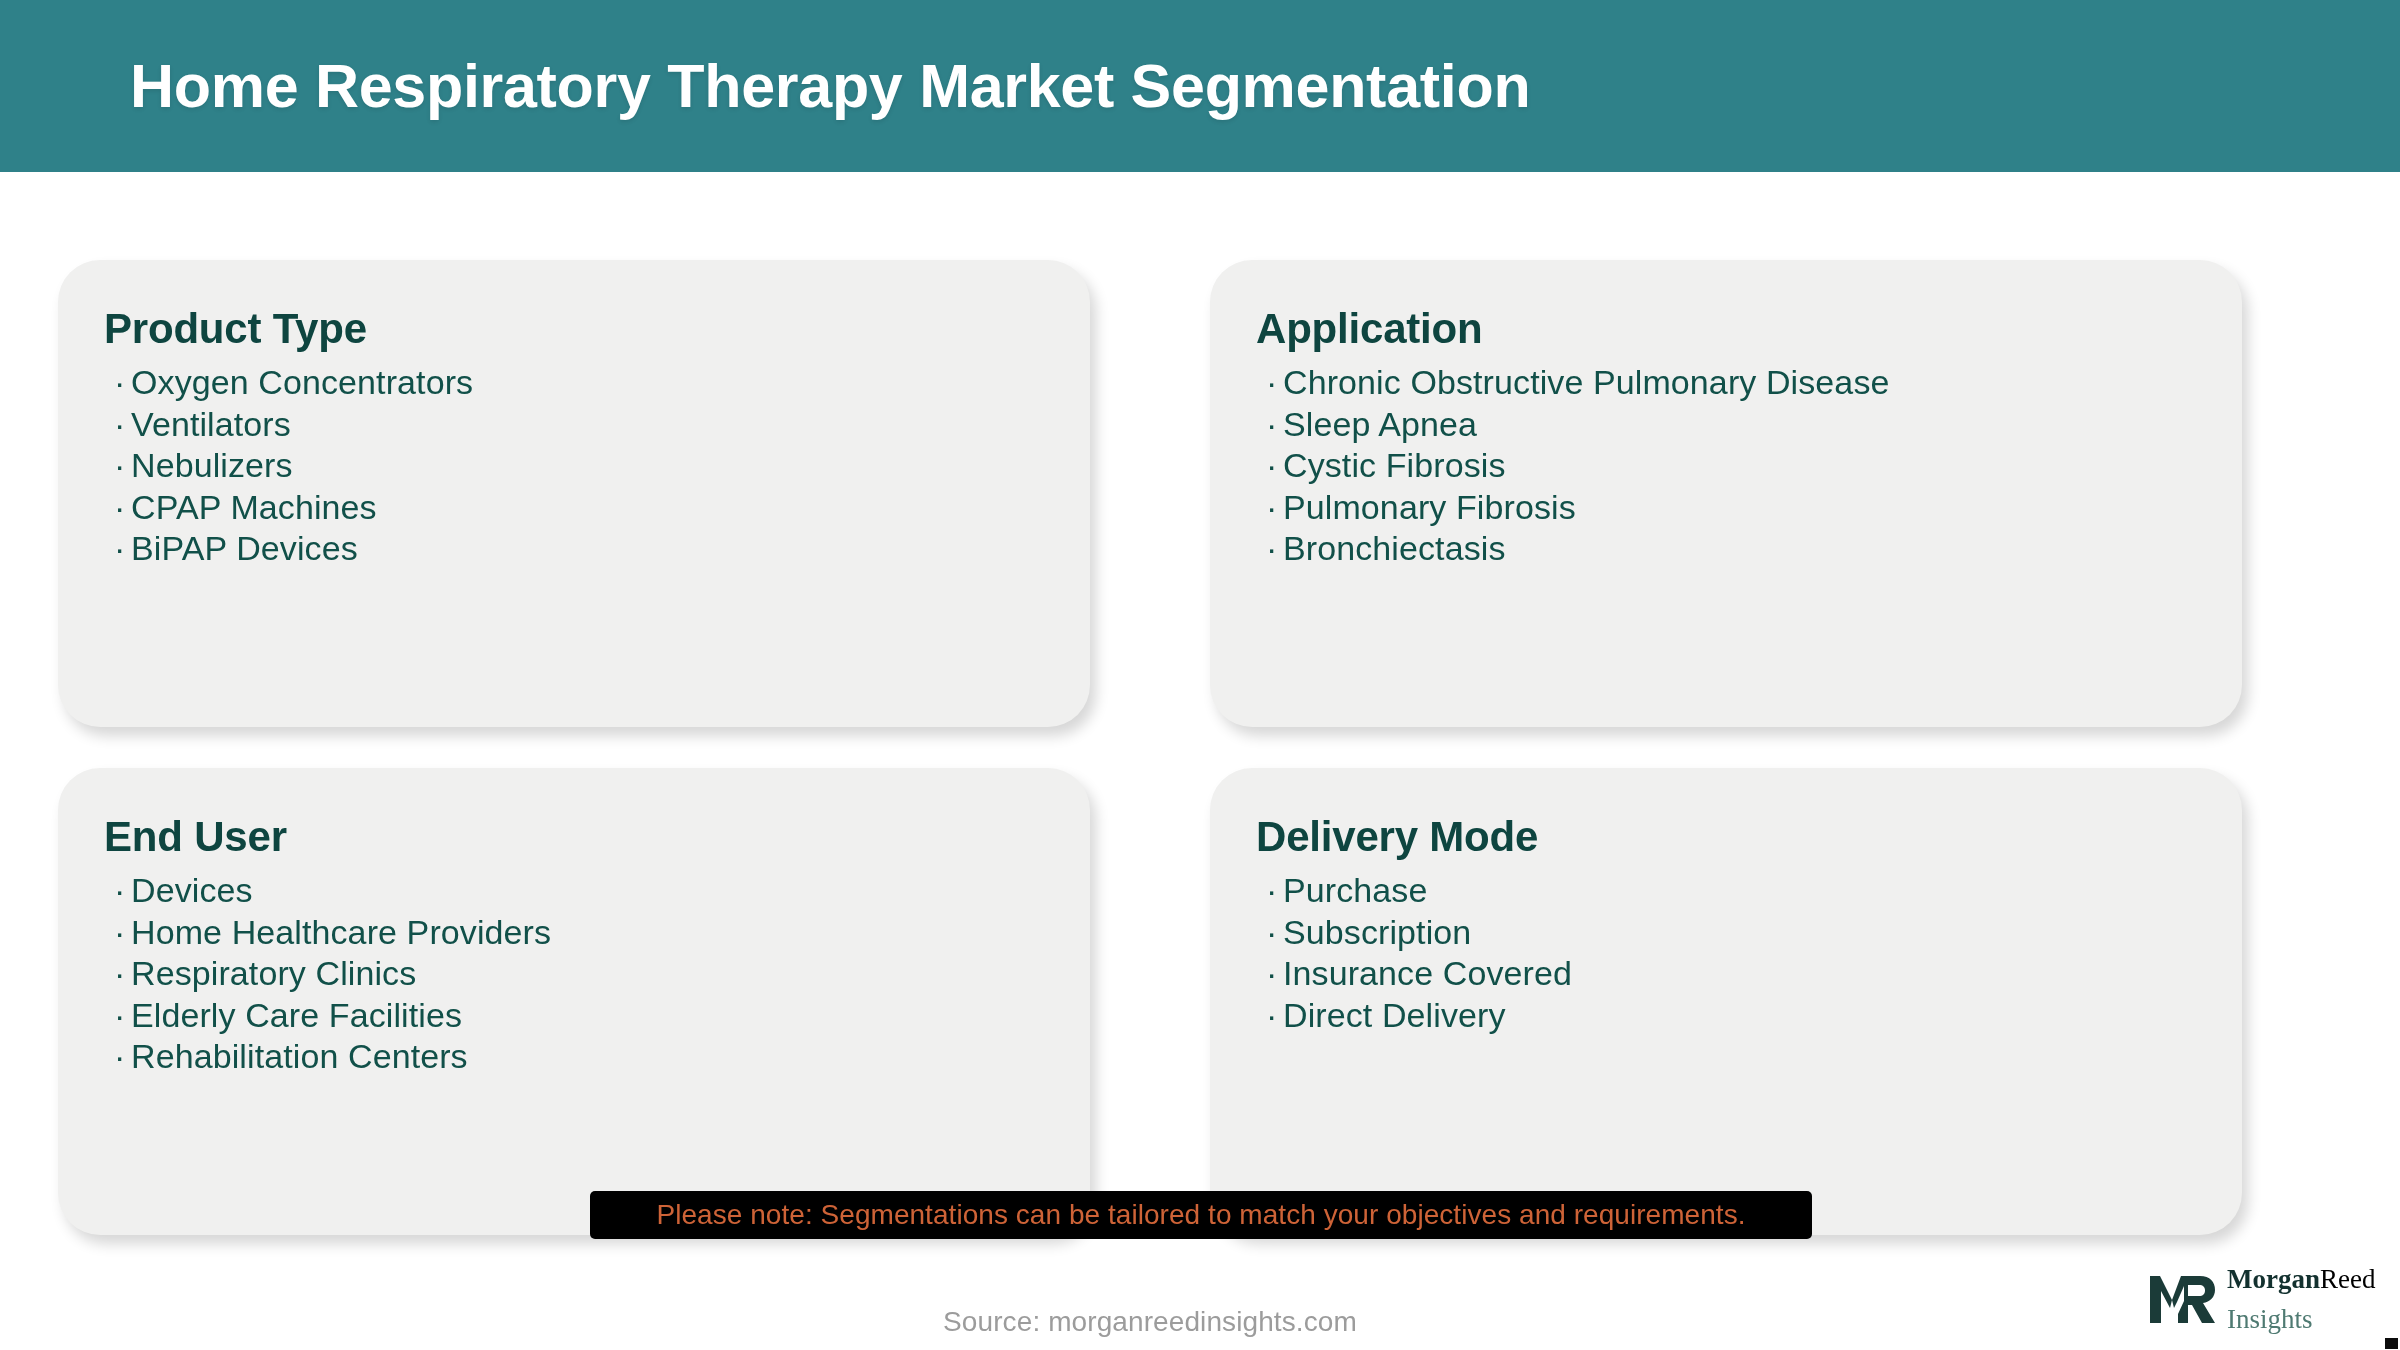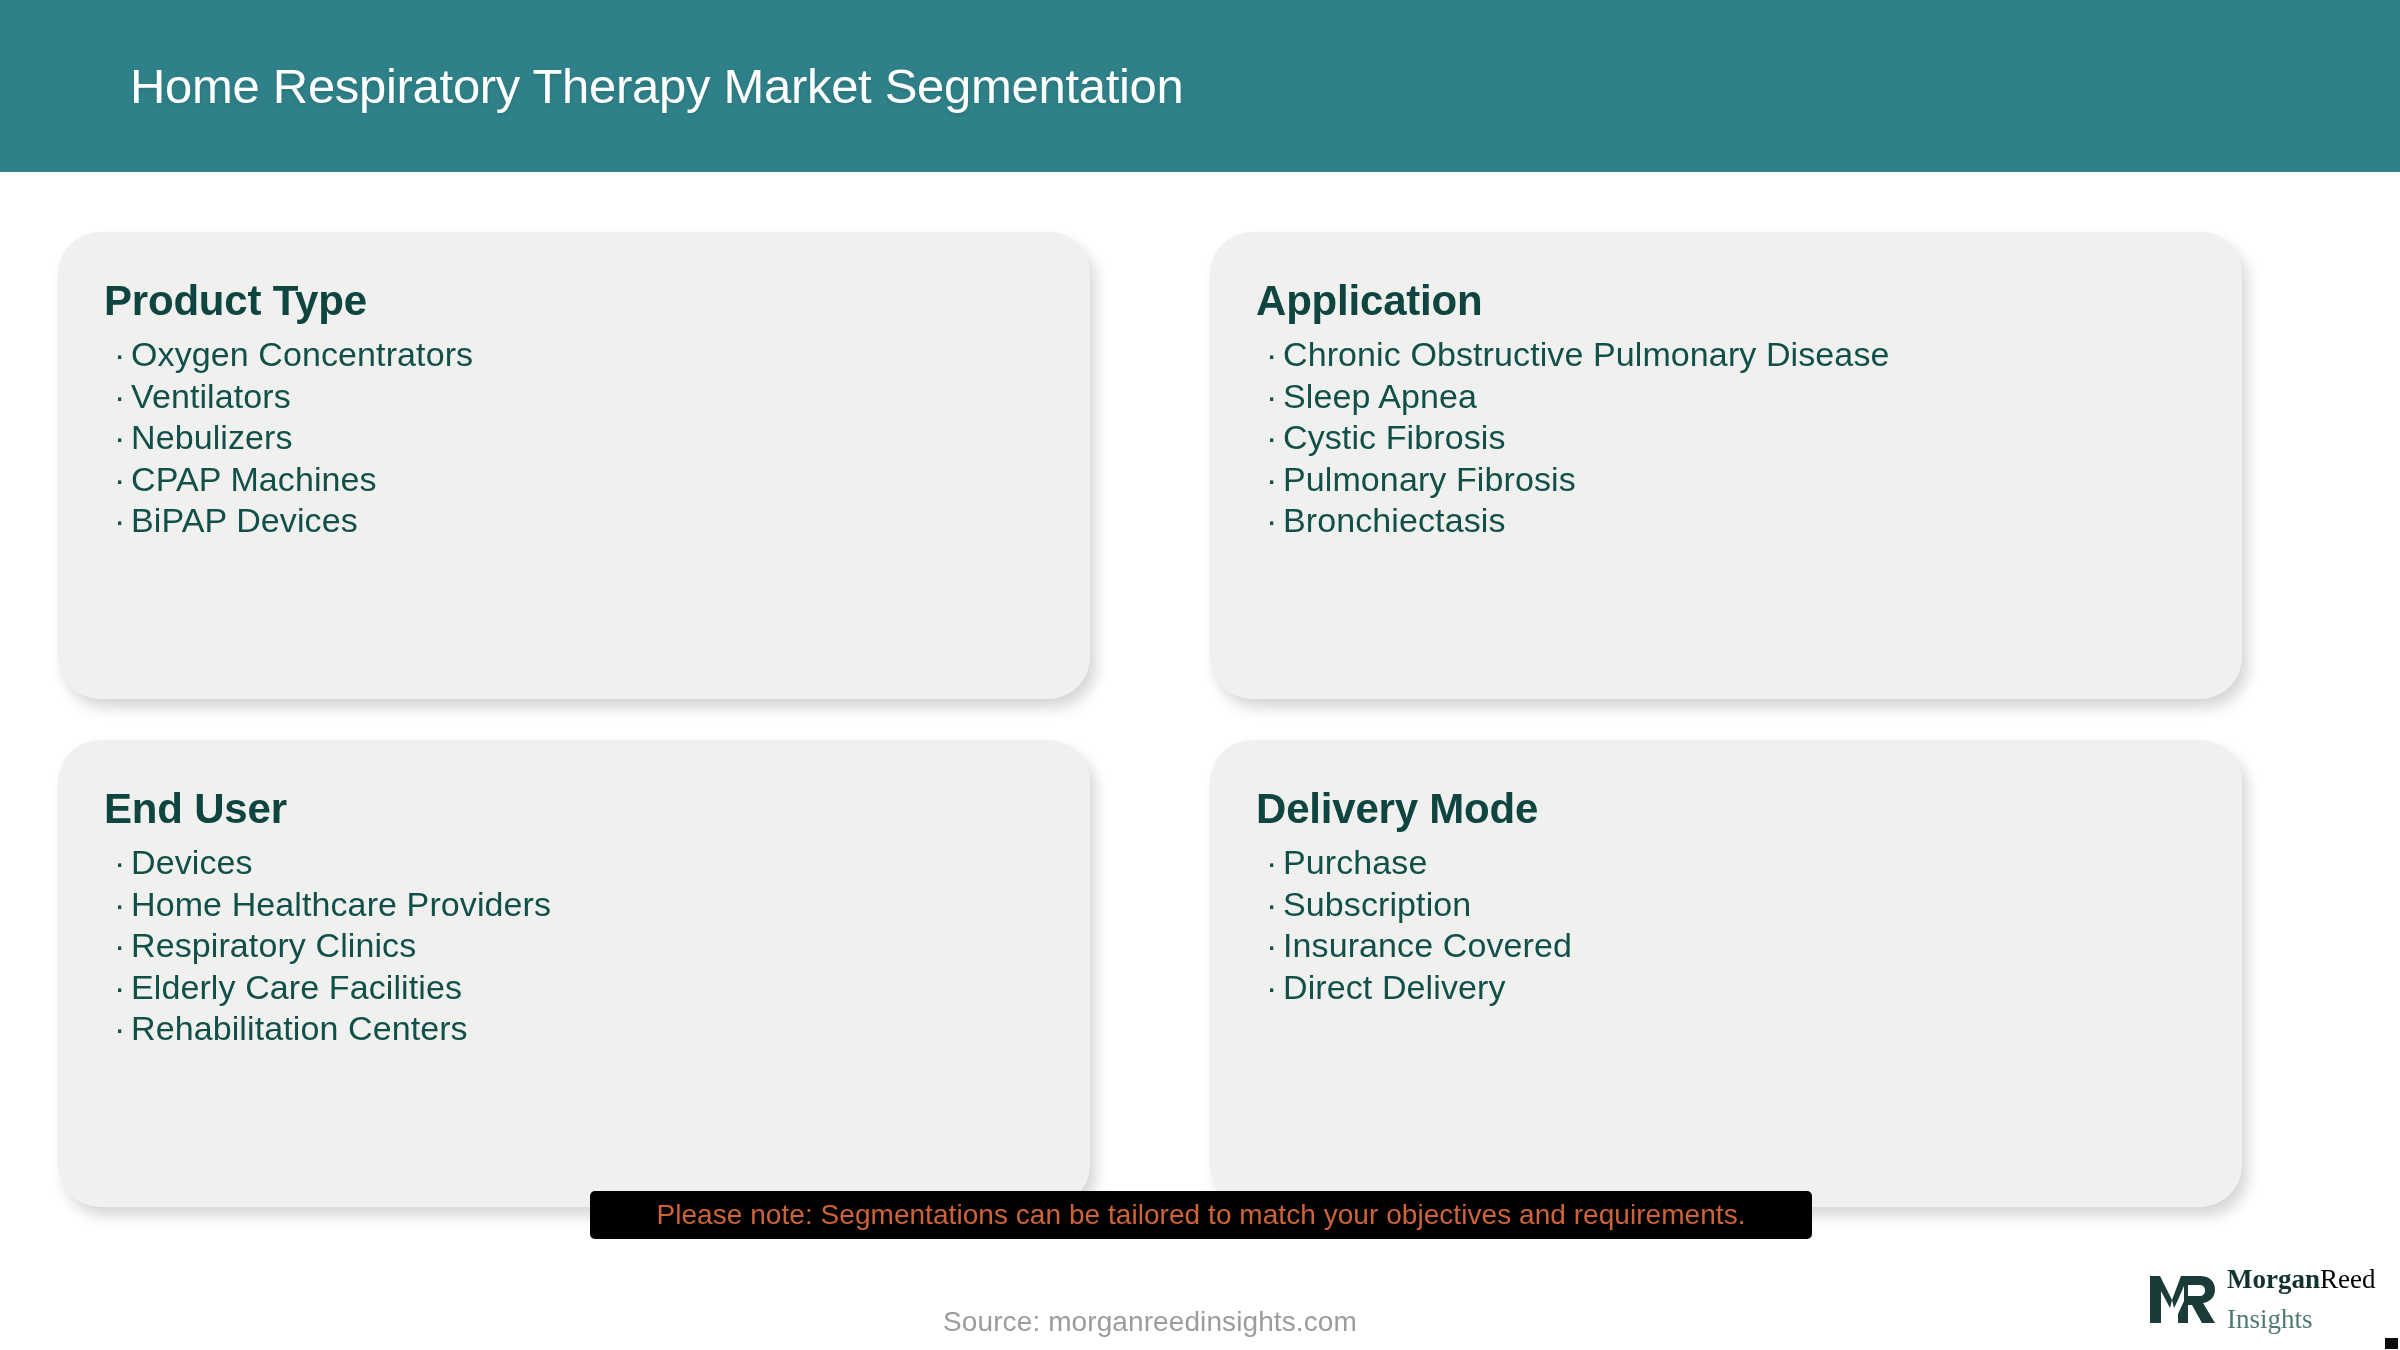--- a/index.html
+++ b/index.html
@@ -27,32 +27,32 @@
     box-sizing: border-box;
   }
   #header-title {
     position: absolute;
     left: 130px;
     top: 0;
     height: 172px;
     display: flex;
     align-items: center;
     color: #ffffff;
-    font-size: 49px;
-    font-weight: normal;
+    font-size: 61px;
+    font-weight: bold;
     letter-spacing: -0.3px;
     white-space: nowrap;
     text-shadow: 0 2px 4px rgba(0,0,0,0.10);
   }
 
   
   #cards {
     position: absolute;
     left: 58px;
-    top: 232px;
+    top: 260px;
     width: 2184px;
     height: 816px;
     display: grid;
     grid-template-columns: 1032px 1032px;
     grid-template-rows: 467px 467px;
     column-gap: 120px;
     row-gap: 41px;
   }
   .seg-card {
     background: #F0F0EF;

